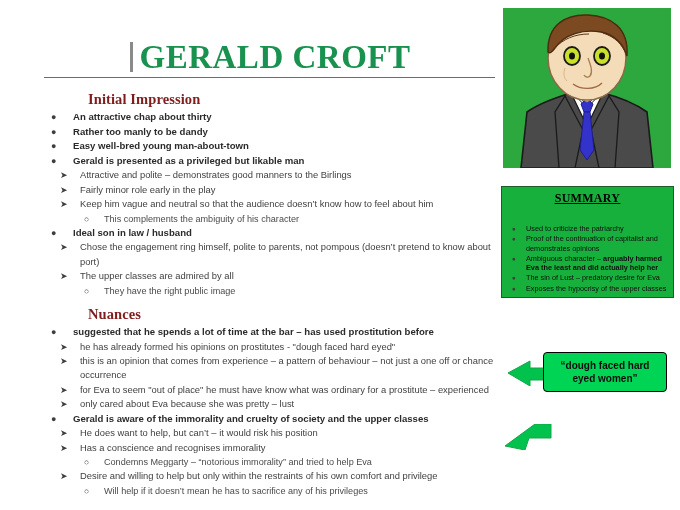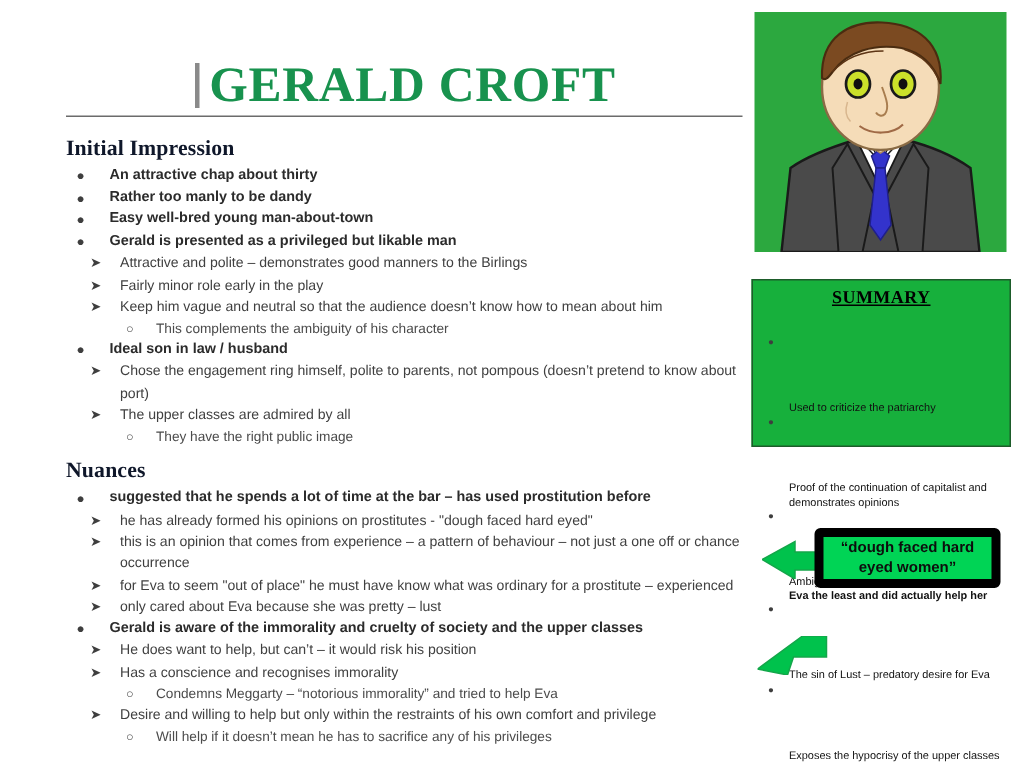--- a/index.html
+++ b/index.html
@@ -58,23 +58,24 @@
     height: 1px;
     background: #6b6b6b;
   }
 
   
   .section-heading {
     position: absolute;
     font-family: "Liberation Serif", serif;
     font-weight: bold;
     font-size: 14.5px;
-    color: #0f172a;
+    color: #7f1d1d;
     white-space: nowrap;
     letter-spacing: 0.1px;
+    margin-left: 44px;
   }
   #heading-initial { left: 44px; top: 91px; }
   #heading-nuances { left: 44px; top: 306px; }
 
   
   .list { position: absolute; left: 44px; width: 455px; }
   #list-initial { top: 110px; }
   #list-nuances { top: 325px; }
 
   .li {
@@ -150,28 +151,28 @@
   }
   .sum-li {
     display: flex;
     align-items: flex-start;
     font-size: 7.3px;
     line-height: 9.6px;
     color: #111111;
     margin-bottom: 0.5px;
   }
   .sum-li .marker { width: 14px; flex: 0 0 auto; font-size: 6.5px; padding-left: 5px; }
-  .sum-li .li-text { flex: 1 1 auto; margin-top: 43px; }
+  .sum-li .li-text { flex: 1 1 auto; }
   .sum-strong { font-weight: bold; }
 
   
   .callout {
     position: absolute;
     background: #00d455;
-    border: 6px solid #000000;
+    border: 1px solid #000000;
     border-radius: 4px;
     box-sizing: border-box;
     display: flex;
     align-items: center;
     justify-content: center;
     text-align: center;
     font-weight: bold;
     color: #0d0d0d;
     font-size: 10px;
     line-height: 13px;
@@ -230,21 +231,21 @@
       <div class="li lvl2">
         <span class="marker">➤</span>
         <span class="li-text">Attractive and polite – demonstrates good manners to the Birlings</span>
       </div>
       <div class="li lvl2">
         <span class="marker">➤</span>
         <span class="li-text">Fairly minor role early in the play</span>
       </div>
       <div class="li lvl2">
         <span class="marker">➤</span>
-        <span class="li-text">Keep him vague and neutral so that the audience doesn’t know how to mean about him</span>
+        <span class="li-text">Keep him vague and neutral so that the audience doesn’t know how to feel about him</span>
       </div>
       <div class="li lvl3">
         <span class="marker">○</span>
         <span class="li-text">This complements the ambiguity of his character</span>
       </div>
       <div class="li lvl1">
         <span class="marker">●</span>
         <span class="li-text">Ideal son in law / husband</span>
       </div>
       <div class="li lvl2">

